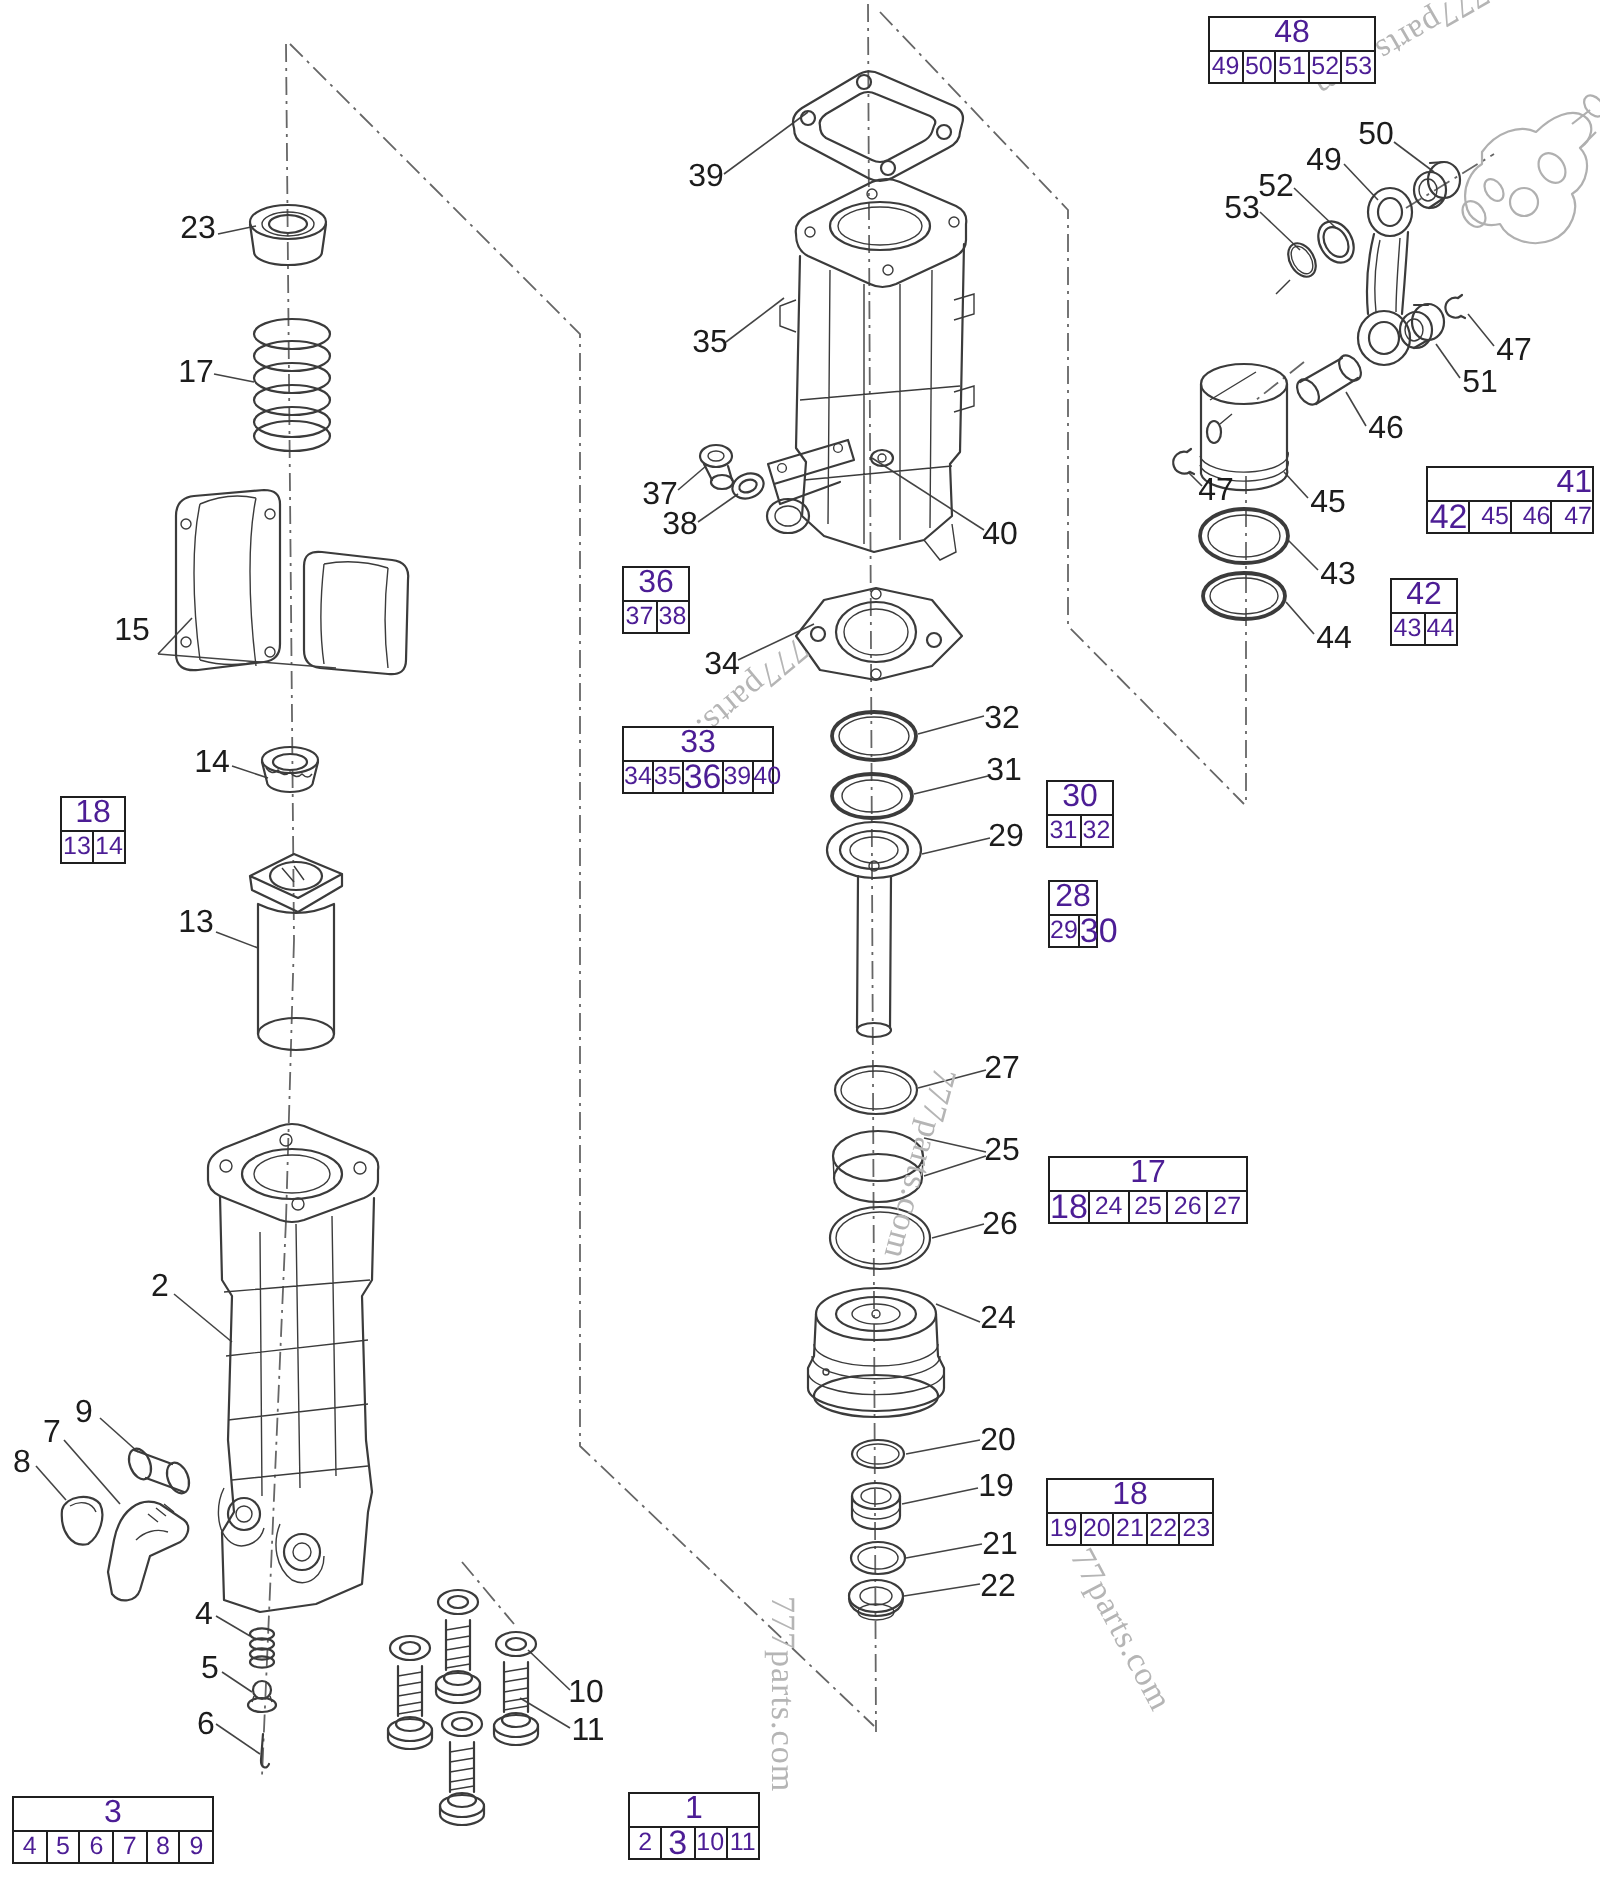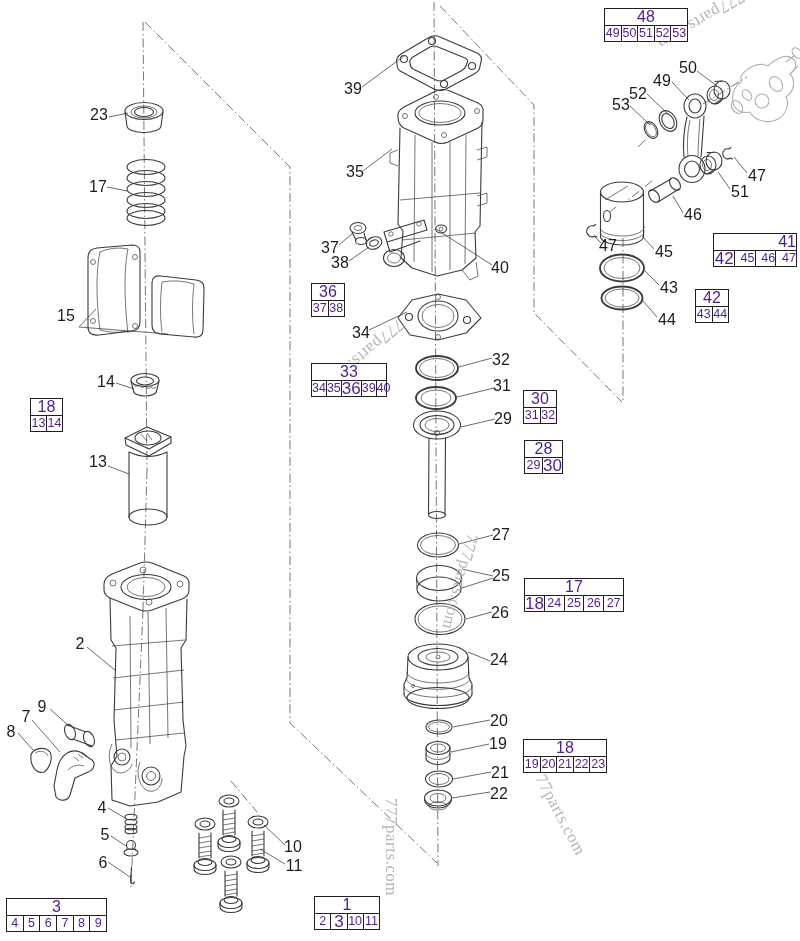--- a/index.html
+++ b/index.html
@@ -462,21 +462,21 @@
 </div>
 
 <div class="refbox" style="left:523px;top:390px;width:34px;">
   <div class="rb-h">30</div>
   <div class="rb-r">
     <div class="rb-c">31</div>
     <div class="rb-c">32</div>
   </div>
 </div>
 
-<div class="refbox" style="left:524px;top:440px;width:39px;">
+<div class="refbox" style="left:524px;top:440px;width:25px;">
   <div class="rb-h">28</div>
   <div class="rb-r">
     <div class="rb-c">29</div>
     <div class="rb-c em">30</div>
   </div>
 </div>
 
 <div class="refbox" style="left:524px;top:578px;width:100px;">
   <div class="rb-h">17</div>
   <div class="rb-r">

